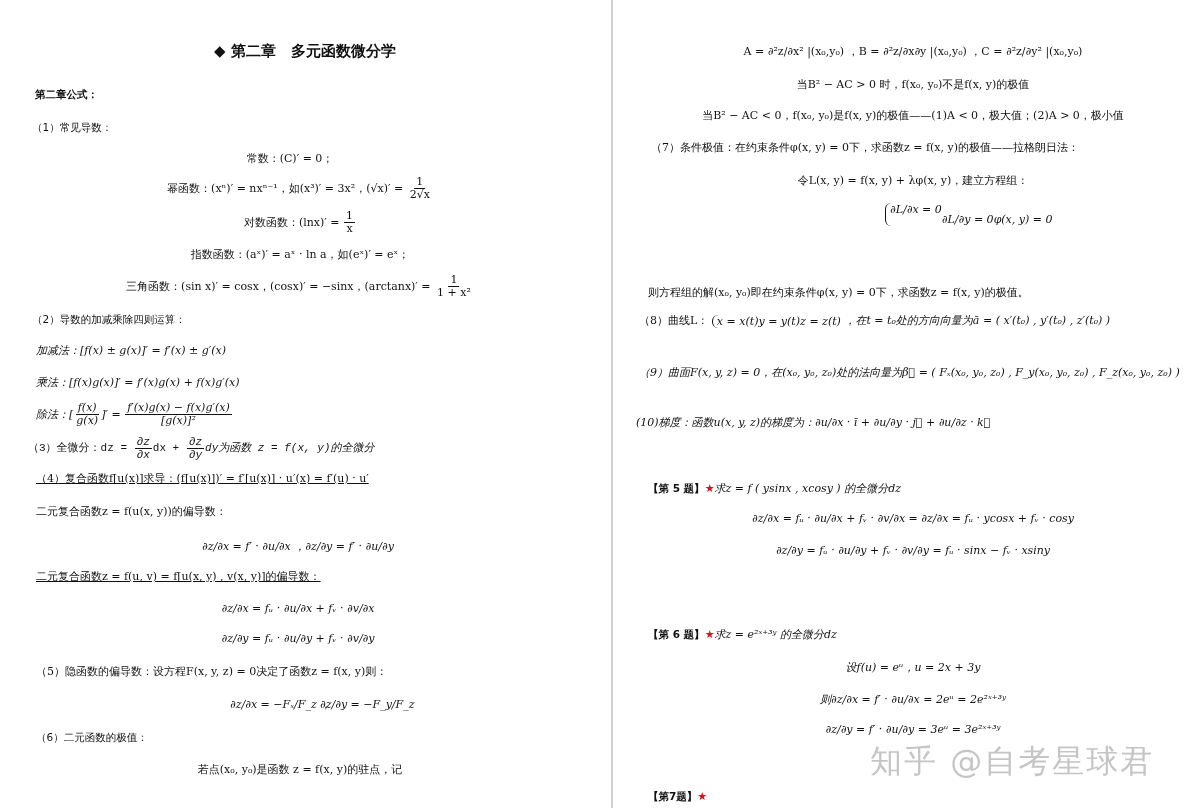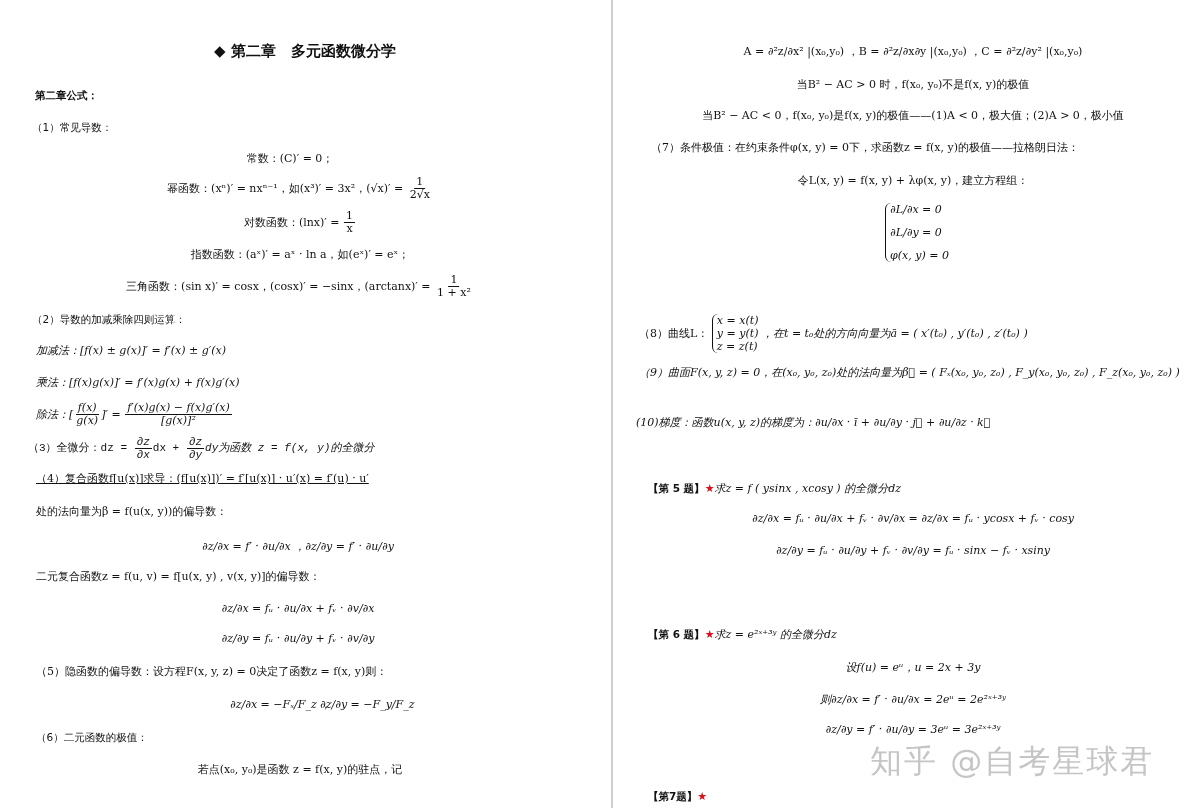--- a/index.html
+++ b/index.html
@@ -13,32 +13,32 @@
   .c { transform:translateX(-50%); }
   .cjk { font-family:Liberation Sans, sans-serif; }
   .b { font-weight:bold; }
   .i { font-style:italic; }
   .title { font-family:"DejaVu Sans",sans-serif; font-weight:bold; font-size:15px; }
   .h { font-family:"DejaVu Sans",sans-serif; font-size:10.5px; }
   .red { color:#d8131b; }
   .frac { display:inline-flex; flex-direction:column; align-items:center; vertical-align:middle; margin:0 1px; line-height:12px; }
   .frac .num { border-bottom:1px solid #111; padding:0 2px; }
   .frac .den { padding:0 2px; }
-  .sys { display:inline-flex; flex-direction:column; vertical-align:middle; border-left:1.5px solid #111; border-radius:6px 0 0 6px; padding-left:4px; line-height:13px; }
+  .sys { display:inline-flex; flex-direction:row; vertical-align:middle; border-left:1.5px solid #111; border-radius:6px 0 0 6px; padding-left:4px; line-height:13px; }
   .watermark { position:absolute; left:870px; top:740px; font-family:"DejaVu Sans",sans-serif; font-size:32px; color:rgba(150,150,150,0.55); letter-spacing:2px; white-space:nowrap; }
 </style>
 </head>
 <body>
 
 <div class="page" id="left">
   <div class="ln c title" style="left:305px;top:44px;">
     <span>◆</span>
     <span>第二章　多元函数微分学</span>
   </div>
-  <div class="ln h b" style="left:35px;top:88px;">第二章公式：</div>
+  <div class="ln h b" style="left:35px;top:88px;font-family:Liberation Mono, monospace;">第二章公式：</div>
   <div class="ln h" style="left:32px;top:120px;">（1）常见导数：</div>
   <div class="ln c" style="left:290px;top:152px;">常数：(C)′ = 0；</div>
   <div class="ln c" style="left:300px;top:176px;">
     <span>幂函数：(xⁿ)′ = nxⁿ⁻¹，如(x³)′ = 3x²，(√x)′ = </span>
     <span class="frac">
         <span class="num">1</span>
         <span class="den">2√x</span>
       </span>
   </div>
   <div class="ln c" style="left:300px;top:210px;">
@@ -72,23 +72,23 @@
   <div class="ln" style="left:28px;top:436px;font-family:Liberation Mono, monospace;">
     <span>（3）全微分：dz = </span><span class="frac i">
         <span class="num">∂z</span>
         <span class="den">∂x</span>
       </span><span>dx + </span><span class="frac i">
         <span class="num">∂z</span>
         <span class="den">∂y</span>
       </span><span class="i">dy为函数 z = f(x, y)的全微分</span>
   </div>
   <div class="ln" style="left:36px;top:472px;text-decoration:underline;">（4）复合函数f[u(x)]求导：(f[u(x)])′ = f′[u(x)] · u′(x) = f′(u) · u′</div>
-  <div class="ln" style="left:36px;top:505px;">处的法向量为β = f(u(x, y))的偏导数：</div>
+  <div class="ln" style="left:36px;top:505px;">二元复合函数z = f(u(x, y))的偏导数：</div>
   <div class="ln c i" style="left:298px;top:540px;">∂z/∂x = f′ · ∂u/∂x ，∂z/∂y = f′ · ∂u/∂y</div>
-  <div class="ln" style="left:36px;top:570px;">二元复合函数z = f(u, v) = f[u(x, y) , v(x, y)]的偏导数：</div>
+  <div class="ln" style="left:36px;top:570px;text-decoration:underline;">二元复合函数z = f(u, v) = f[u(x, y) , v(x, y)]的偏导数：</div>
   <div class="ln c i" style="left:298px;top:602px;">∂z/∂x = fᵤ · ∂u/∂x + fᵥ · ∂v/∂x</div>
   <div class="ln c i" style="left:298px;top:632px;">∂z/∂y = fᵤ · ∂u/∂y + fᵥ · ∂v/∂y</div>
   <div class="ln" style="left:36px;top:665px;">（5）隐函数的偏导数：设方程F(x, y, z) = 0决定了函数z = f(x, y)则：</div>
   <div class="ln i" style="left:230px;top:698px;">∂z/∂x = −Fₓ/F_z ，</div>
   <div class="ln i" style="left:320px;top:698px;">∂z/∂y = −F_y/F_z</div>
   <div class="ln h" style="left:36px;top:730px;">（6）二元函数的极值：</div>
   <div class="ln c" style="left:300px;top:763px;">若点(x₀, y₀)是函数 z = f(x, y)的驻点，记</div>
 </div>
 
 <div class="divider"></div>
@@ -99,20 +99,21 @@
   <div class="ln c" style="left:300px;top:109px;">当B² − AC &lt; 0，f(x₀, y₀)是f(x, y)的极值——(1)A &lt; 0，极大值；(2)A &gt; 0，极小值</div>
   <div class="ln" style="left:38px;top:141px;">（7）条件极值：在约束条件φ(x, y) = 0下，求函数z = f(x, y)的极值——拉格朗日法：</div>
   <div class="ln c" style="left:300px;top:174px;">令L(x, y) = f(x, y) + λφ(x, y)，建立方程组：</div>
   <div class="ln i" style="left:272px;top:203px;">
     <span class="sys">
         <span>∂L/∂x = 0</span>
         <span style="margin-top:10px">∂L/∂y = 0</span>
         <span style="margin-top:10px">φ(x, y) = 0</span>
       </span>
   </div>
+  <div class="ln" style="left:35px;top:286px;">则方程组的解(x₀, y₀)即在约束条件φ(x, y) = 0下，求函数z = f(x, y)的极值。</div>
   <div class="ln" style="left:26px;top:314px;">
     <span>（8）曲线L：</span>
     <span class="sys i">
         <span>x = x(t)</span>
         <span>y = y(t)</span>
         <span>z = z(t)</span>
       </span>
     <span class="i">，在t = t₀处的方向向量为ā = ( x′(t₀) , y′(t₀) , z′(t₀) )</span>
   </div>
   <div class="ln i" style="left:26px;top:366px;">（9）曲面F(x, y, z) = 0，在(x₀, y₀, z₀)处的法向量为β⃗ = ( Fₓ(x₀, y₀, z₀) , F_y(x₀, y₀, z₀) , F_z(x₀, y₀, z₀) )</div>

